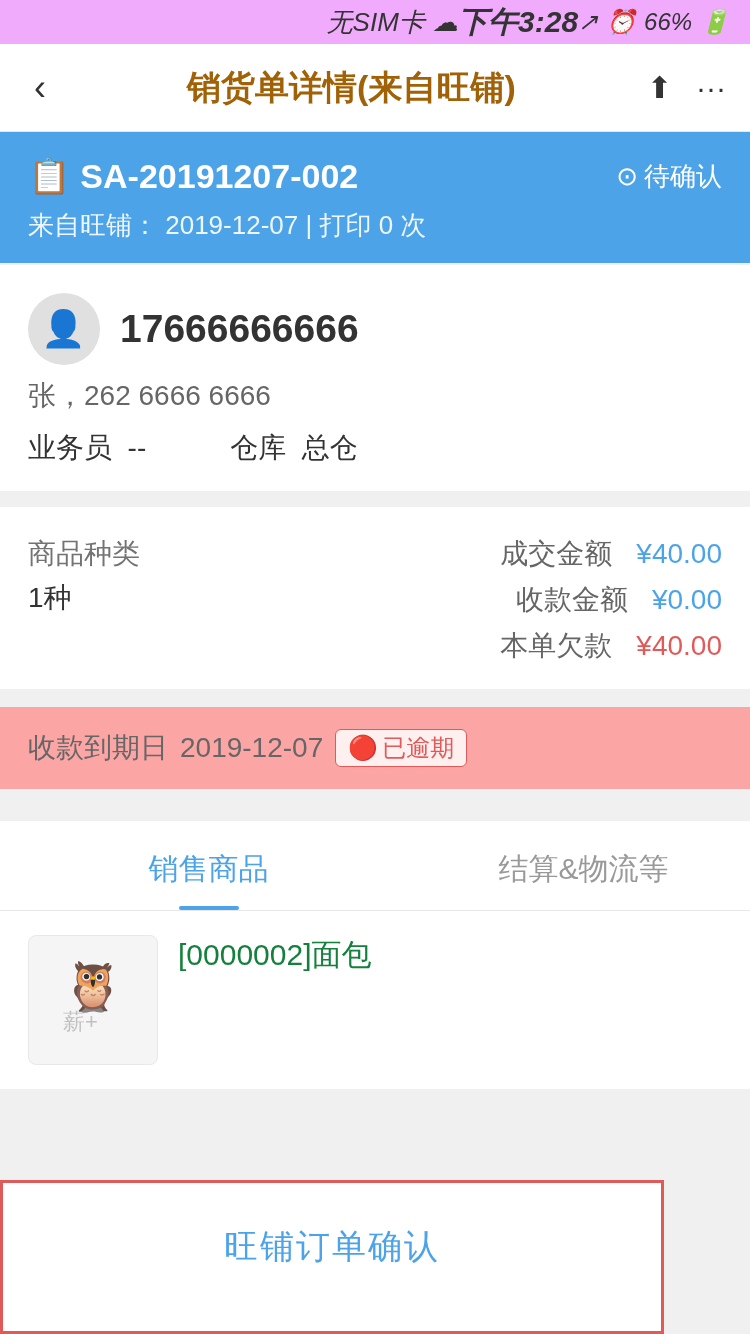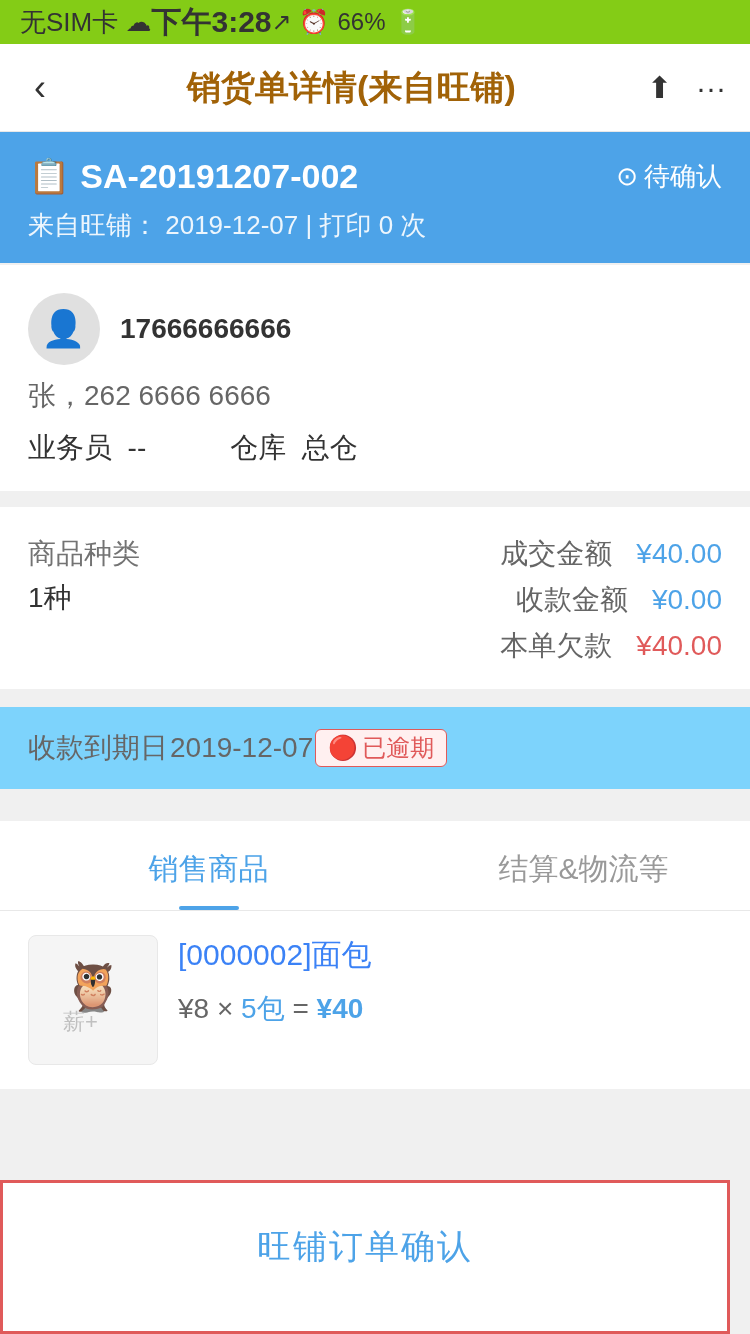--- a/index.html
+++ b/index.html
@@ -9,27 +9,28 @@
       min-height: 1334px;
       font-family: -apple-system, "PingFang SC", "Helvetica Neue", sans-serif;
       background: #f0f0f0;
       font-size: 28px;
       color: #333;
     }
 
     
     .status-bar {
       height: 44px;
-      background: #84cc16;
-      display: flex;
-      align-items: center;
-      justify-content: flex-start;
+      background: #f0abfc;
+      display: flex;
+      align-items: center;
+      justify-content: flex-end;
       padding: 0 20px;
       font-size: 26px;
       font-weight: 500;
+      font-style: italic;
     }
     .status-left { display: flex; align-items: center; gap: 12px; }
     .status-center { font-size: 30px; font-weight: 600; }
     .status-right { display: flex; align-items: center; gap: 8px; font-size: 24px; }
 
     
     .nav-bar {
       height: 88px;
       background: #fff;
       display: flex;
@@ -111,21 +112,21 @@
       background: #e0e0e0;
       border-radius: 50%;
       display: flex;
       align-items: center;
       justify-content: center;
       font-size: 36px;
       color: #999;
       flex-shrink: 0;
     }
     .customer-name {
-      font-size: 28px;
+      font-size: 39px;
       font-weight: 600;
       color: #333;
     }
     .customer-details {
       font-size: 28px;
       color: #666;
       margin-bottom: 14px;
     }
     .customer-meta {
       display: flex;
@@ -175,28 +176,28 @@
     }
     .summary-row-label {
       font-size: 28px;
       color: #666;
     }
     .amount-blue { color: #4da3e8; font-size: 28px; }
     .amount-red { color: #e05a5a; font-size: 28px; }
 
     
     .due-section {
-      background: #7dd3fc;
+      background: #fca5a5;
       padding: 22px 28px;
       margin-top: 2px;
       display: flex;
       align-items: center;
       font-size: 28px;
       color: #666;
-      gap: 2px;
+      gap: 12px;
     }
     .overdue-badge {
       background: #fff0f0;
       color: #e05a5a;
       border: 1px solid #e05a5a;
       border-radius: 6px;
       padding: 2px 12px;
       font-size: 24px;
       display: flex;
       align-items: center;
@@ -266,21 +267,21 @@
     .product-owl-plus {
       font-size: 22px;
       color: #c0c0c0;
       margin-top: -4px;
     }
     .product-info {
       flex: 1;
     }
     .product-name {
       font-size: 30px;
-      color: #3b82f6;
+      color: #15803d;
       margin-bottom: 14px;
       font-weight: 500;
     }
     .product-price {
       font-size: 28px;
       color: #666;
     }
     .product-price .qty { color: #4da3e8; }
     .product-price .total { color: #4da3e8; font-weight: 600; }
 
@@ -289,21 +290,21 @@
       flex: 1;
       min-height: 200px;
       background: #f0f0f0;
     }
 
     
     .confirm-btn-wrap {
       position: fixed;
       bottom: 0;
       left: 0;
-      width: 730px;
+      width: 664px;
       background: #fff;
       padding: 20px 28px 40px;
       border: 3px solid #e05a5a;
     }
     .confirm-btn {
       width: 100%;
       height: 88px;
       background: #fff;
       border: none;
       font-size: 34px;
@@ -426,27 +427,20 @@
   <div class="products-section">
     <div class="product-item">
       <div class="product-image">
         <div>
           <div class="product-owl">🦉</div>
           <div class="product-owl-plus">薪+</div>
         </div>
       </div>
       <div class="product-info">
         <div class="product-name">[0000002]面包</div>
-        <div class="product-price">
-          <span>¥8</span>
-          <span> × </span>
-          <span class="qty">5包</span>
-          <span> = </span>
-          <span class="total">¥40</span>
-        </div>
       </div>
     </div>
   </div>
 
   <div class="bottom-spacer"></div>
 </div>
 
 <div class="confirm-btn-wrap">
   <button class="confirm-btn">旺铺订单确认</button>
 </div>

